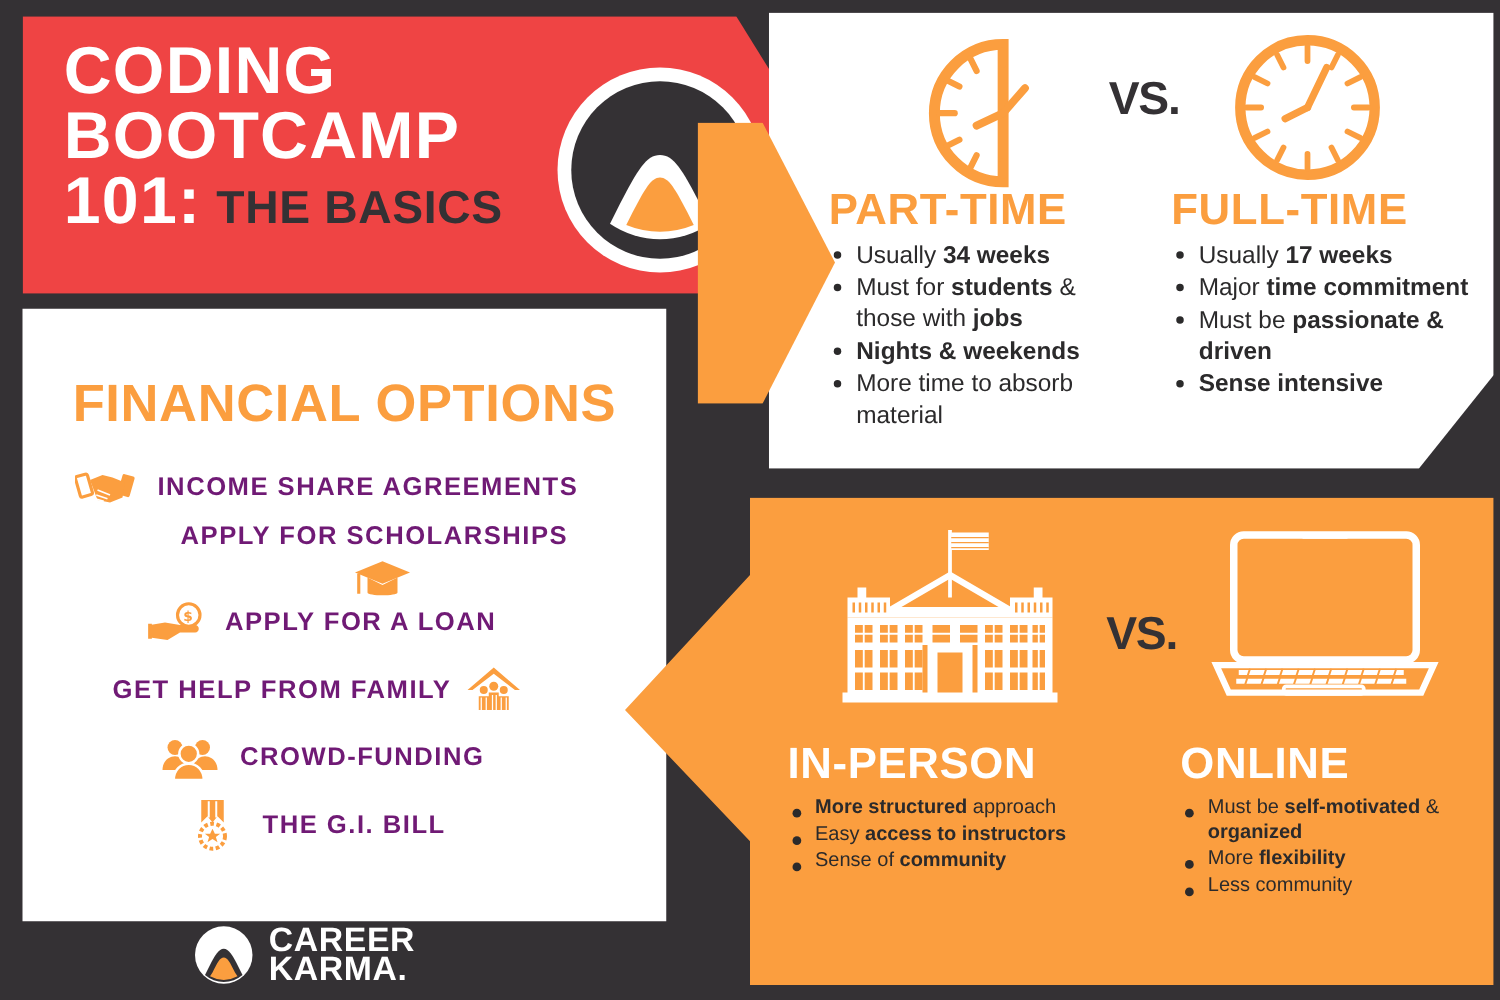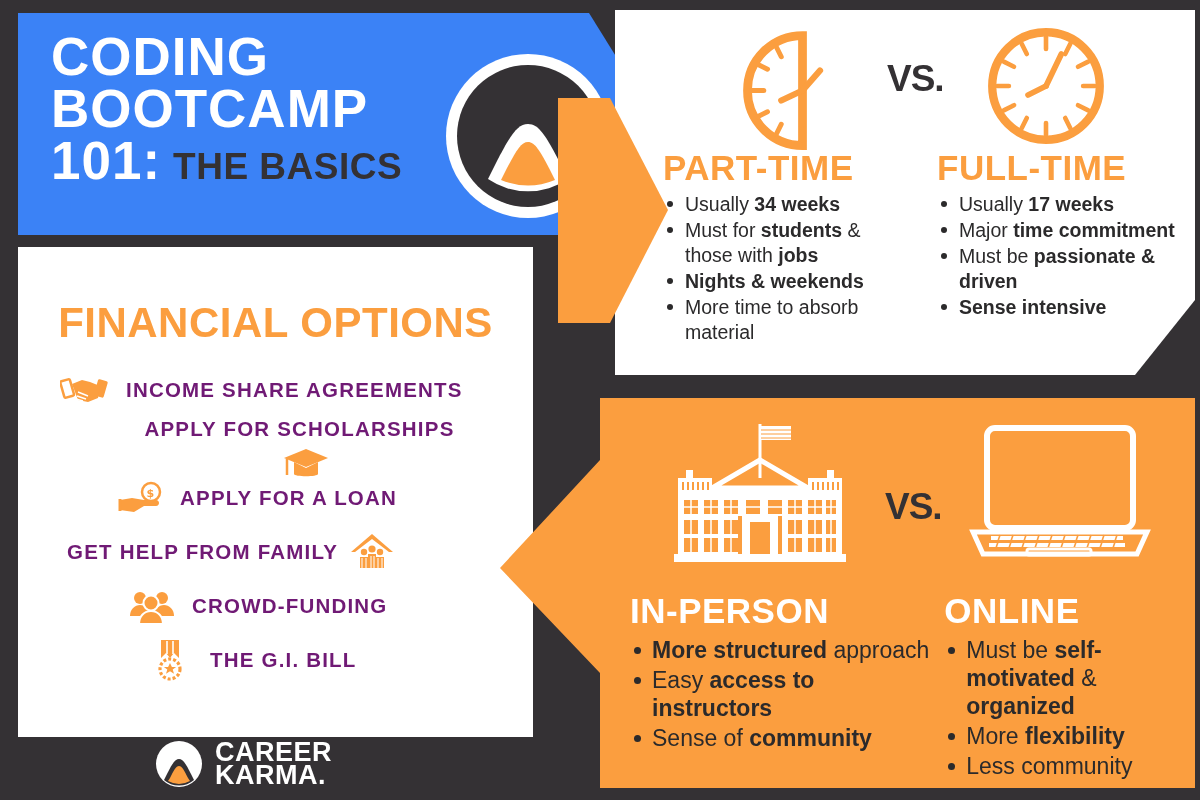--- a/index.html
+++ b/index.html
@@ -8,21 +8,21 @@
     background:#343134;
     font-family:"Liberation Sans", sans-serif;
     overflow:hidden;
     position:relative;
   }
   .stage{position:absolute;left:0;top:0;width:1200px;height:800px;}
 
   
   .header{
     position:absolute;left:18px;top:13px;width:620px;height:222px;
-    background:#3b82f6;
+    background:#ef4444;
     clip-path:polygon(0 0, 571px 0, 640px 111px, 571px 222px, 0 222px);
     display:flex;align-items:center;
   }
   .header-text{
     position:absolute;left:33px;top:18px;width:400px;
   }
   .h-line{
     font-weight:bold;color:#ffffff;
     letter-spacing:1px;line-height:0.98;
     font-size:53px;
@@ -104,21 +104,21 @@
   .panel-br{
     position:absolute;left:470px;top:398px;width:725px;height:390px;
     background:#FB9E3F;
     clip-path:polygon(100px 0, 725px 0, 725px 390px, 130px 390px, 130px 275px, 30px 170px, 130px 62px, 130px 0);
   }
   .br-inner{position:absolute;left:130px;top:0;width:595px;height:390px;}
   .br-cols{position:absolute;left:0;top:195px;width:595px;display:flex;}
   .br-col.a{width:330px;padding-left:30px;}
   .br-col.b{width:265px;padding-left:2px;}
   .br-col .col-head{margin-bottom:8px;}
-  .br-col .bullets li{font-size:23px;line-height:1.22;color:#2b2a2b;margin-bottom:2px;}
+  .br-col .bullets li{font-size:16px;line-height:1.22;color:#2b2a2b;margin-bottom:2px;}
   .br-col .bullets li::before{top:11px;width:7px;height:7px;}
   .br-col.a .bullets{width:300px;}
   .br-col.b .bullets{width:250px;}
 
   
   .footer-logo{
     position:absolute;left:155px;top:738px;width:240px;height:52px;
     display:flex;align-items:center;gap:12px;
   }
   .ck-word{display:flex;flex-direction:column;line-height:0.86;}
@@ -244,21 +244,21 @@
       <div class="fin-row" style="padding-left:100px;">
         <svg class="fin-ico" viewBox="0 0 48 44">
           <circle cx="33" cy="16" r="9" fill="none" stroke="#FB9E3F" stroke-width="2.5"></circle>
           <text x="33" y="21" font-size="11" fill="#FB9E3F" text-anchor="middle" font-family="DejaVu Sans, sans-serif">$</text>
           <path d="M2 24 L14 22 L26 24 L38 24 C42 24 42 30 38 30 L26 30 L16 36 L2 34 Z" fill="#FB9E3F"></path>
           <path d="M2 23 L2 35" stroke="#FB9E3F" stroke-width="3"></path>
         </svg>
         <span class="txt" style="margin-left:14px;">APPLY FOR A LOAN</span>
       </div>
 
-      <div class="fin-row" style="padding-left:49px;">
+      <div class="fin-row" style="padding-left:72px;">
         <span class="txt">GET HELP FROM FAMILY</span>
         <svg class="fin-ico" style="margin-left:10px;" viewBox="0 0 48 44">
           <path d="M24 4 L45 22 L41 22 L24 9 L7 22 L3 22 Z" fill="#FB9E3F"></path>
           <circle cx="16" cy="22" r="3.2" fill="#FB9E3F"></circle>
           <circle cx="24" cy="19" r="3.6" fill="#FB9E3F"></circle>
           <circle cx="32" cy="22" r="3.2" fill="#FB9E3F"></circle>
           <path d="M12 27 h8 v11 h-8 Z M20 24 h8 v14 h-8 Z M28 27 h8 v11 h-8 Z" fill="#FB9E3F"></path>
           <g stroke="#ffffff" stroke-width="1">
               <line x1="14" y1="28" x2="14" y2="38"></line>
               <line x1="18" y1="28" x2="18" y2="38"></line>

